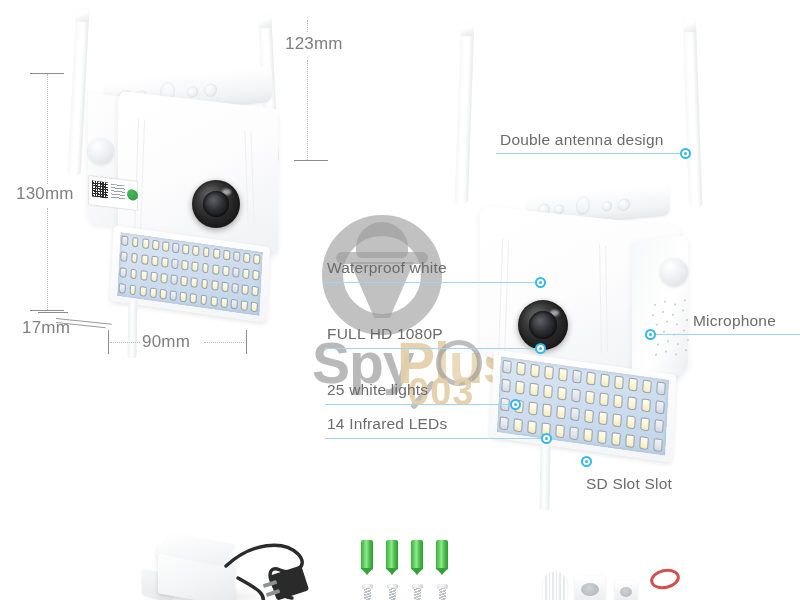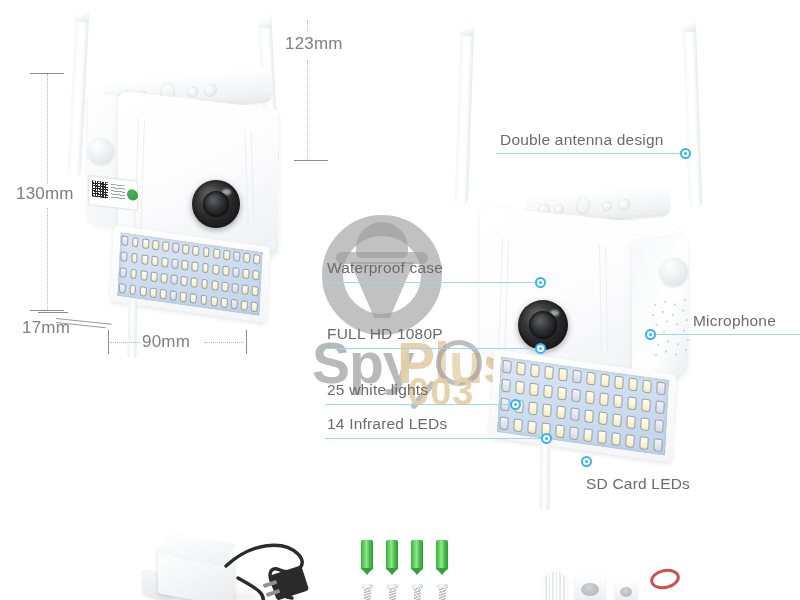--- a/index.html
+++ b/index.html
@@ -614,21 +614,21 @@
     <div class="mount-arm abs" style="left:540px;top:444px;width:10px;height:66px;transform:rotate(1deg);"></div>
   </div>
 
   <div>
     <div class="callout-text" style="left:500px;top:131px;">Double antenna design</div>
     <div class="callout-line" style="left:496px;top:153px;width:184px;"></div>
     <div class="marker" style="left:680px;top:148px;"></div>
   </div>
 
   <div>
-    <div class="callout-text" style="left:327px;top:259px;">Waterproof case</div>
+    <div class="callout-text" style="left:327px;top:259px;">Waterproof white</div>
     <div class="callout-line" style="left:325px;top:282px;width:210px;"></div>
     <div class="marker" style="left:535px;top:277px;"></div>
   </div>
 
   <div>
     <div class="callout-text" style="left:327px;top:325px;">FULL HD 1080P</div>
     <div class="callout-line" style="left:325px;top:348px;width:210px;"></div>
     <div class="marker" style="left:535px;top:343px;"></div>
   </div>
 
@@ -645,21 +645,21 @@
   </div>
 
   <div>
     <div class="marker" style="left:645px;top:329px;"></div>
     <div class="callout-line" style="left:656px;top:334px;width:144px;"></div>
     <div class="callout-text" style="left:693px;top:312px;">Microphone</div>
   </div>
 
   <div>
     <div class="marker" style="left:581px;top:456px;"></div>
-    <div class="callout-text" style="left:586px;top:475px;">SD Card LEDs</div>
+    <div class="callout-text" style="left:586px;top:475px;">SD Slot Slot</div>
   </div>
 
   <div>
 
     <div>
       <div class="shadow-soft" style="left:150px;top:590px;width:110px;height:14px;"></div>
       <div class="adapter-flange" style="left:142px;top:572px;width:30px;height:26px;transform:skewY(14deg);"></div>
       <div class="adapter-body" style="left:158px;top:552px;width:76px;height:48px;transform:skewY(10deg);
                   border-radius:3px;"></div>
       <div class="adapter-top" style="left:158px;top:538px;width:76px;height:22px;

